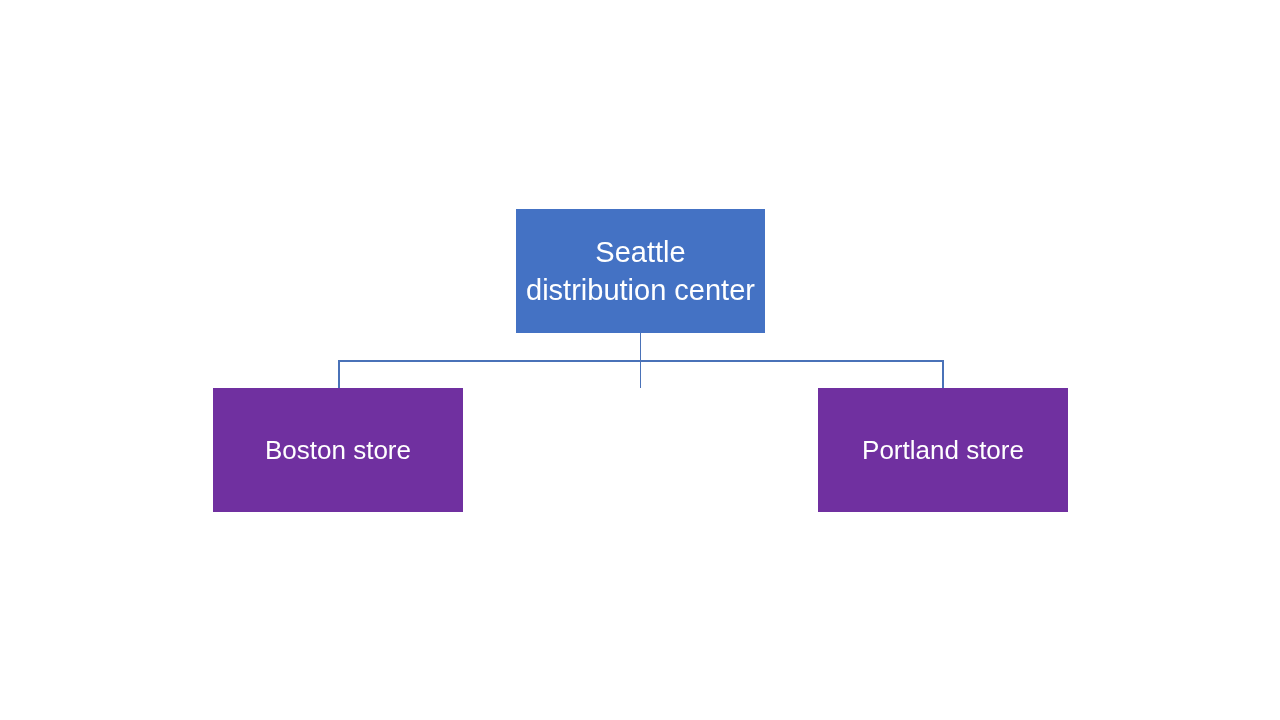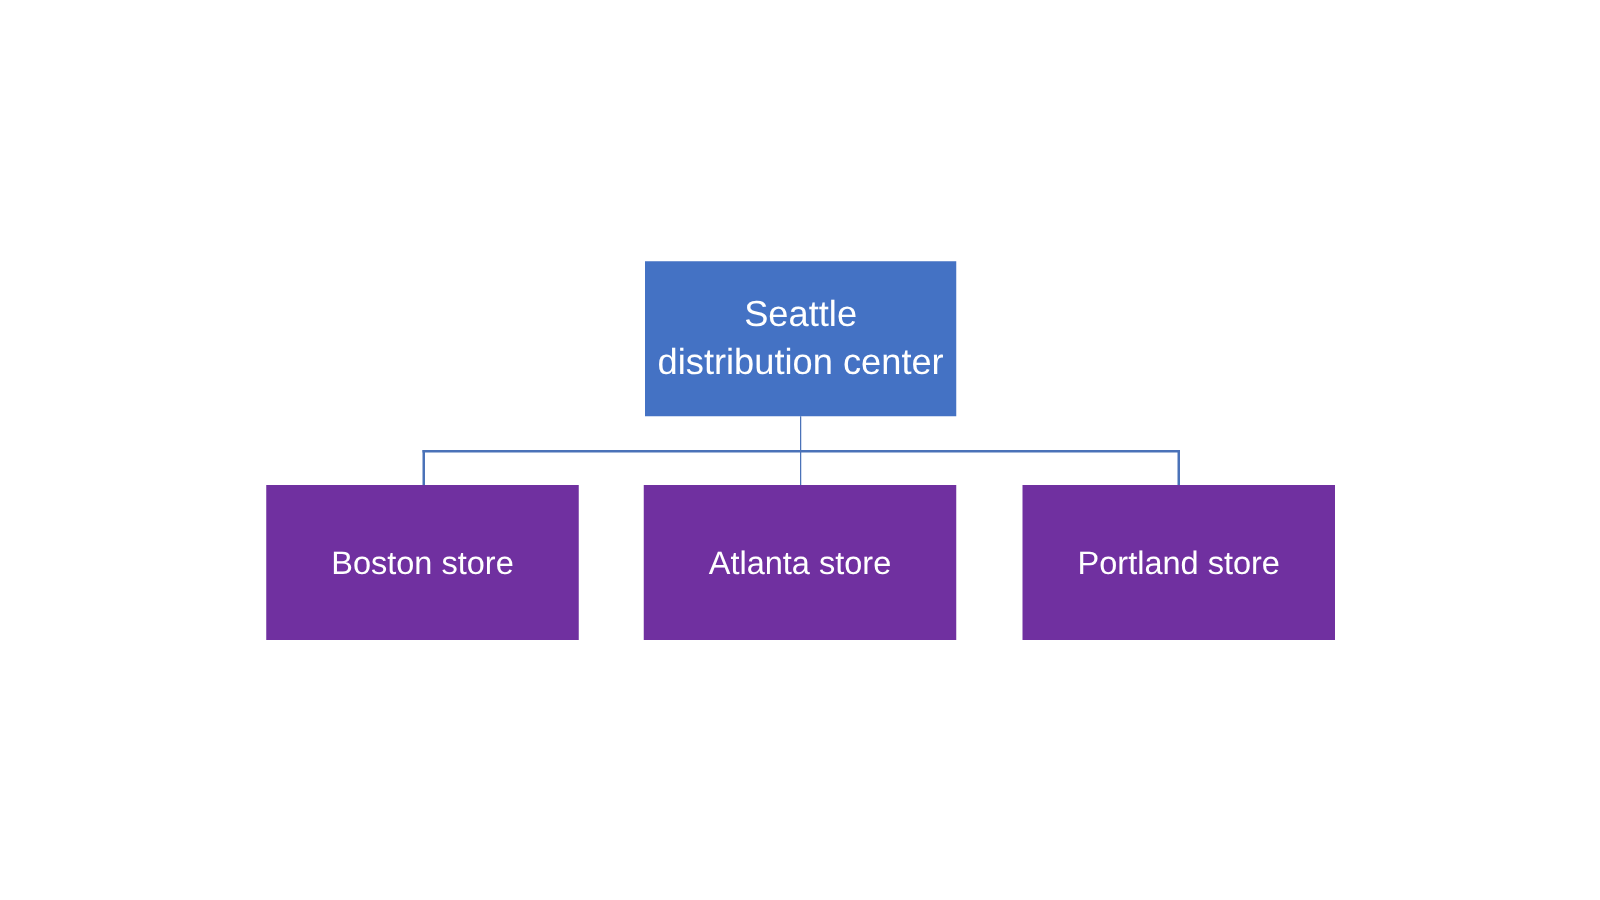--- a/index.html
+++ b/index.html
@@ -76,21 +76,18 @@
   <div class="connector connector-v conn-stub-right"></div>
 
   <div class="node node-root">
     <span class="node-label">Seattle distribution center</span>
   </div>
 
   <div class="node node-child node-child-1">
     <span class="node-label">Boston store</span>
   </div>
 
-  <div class="node node-child node-child-2">
-    <span class="node-label">Atlanta store</span>
-  </div>
 
   <div class="node node-child node-child-3">
     <span class="node-label">Portland store</span>
   </div>
 
 </div>
 
 </body></html>

